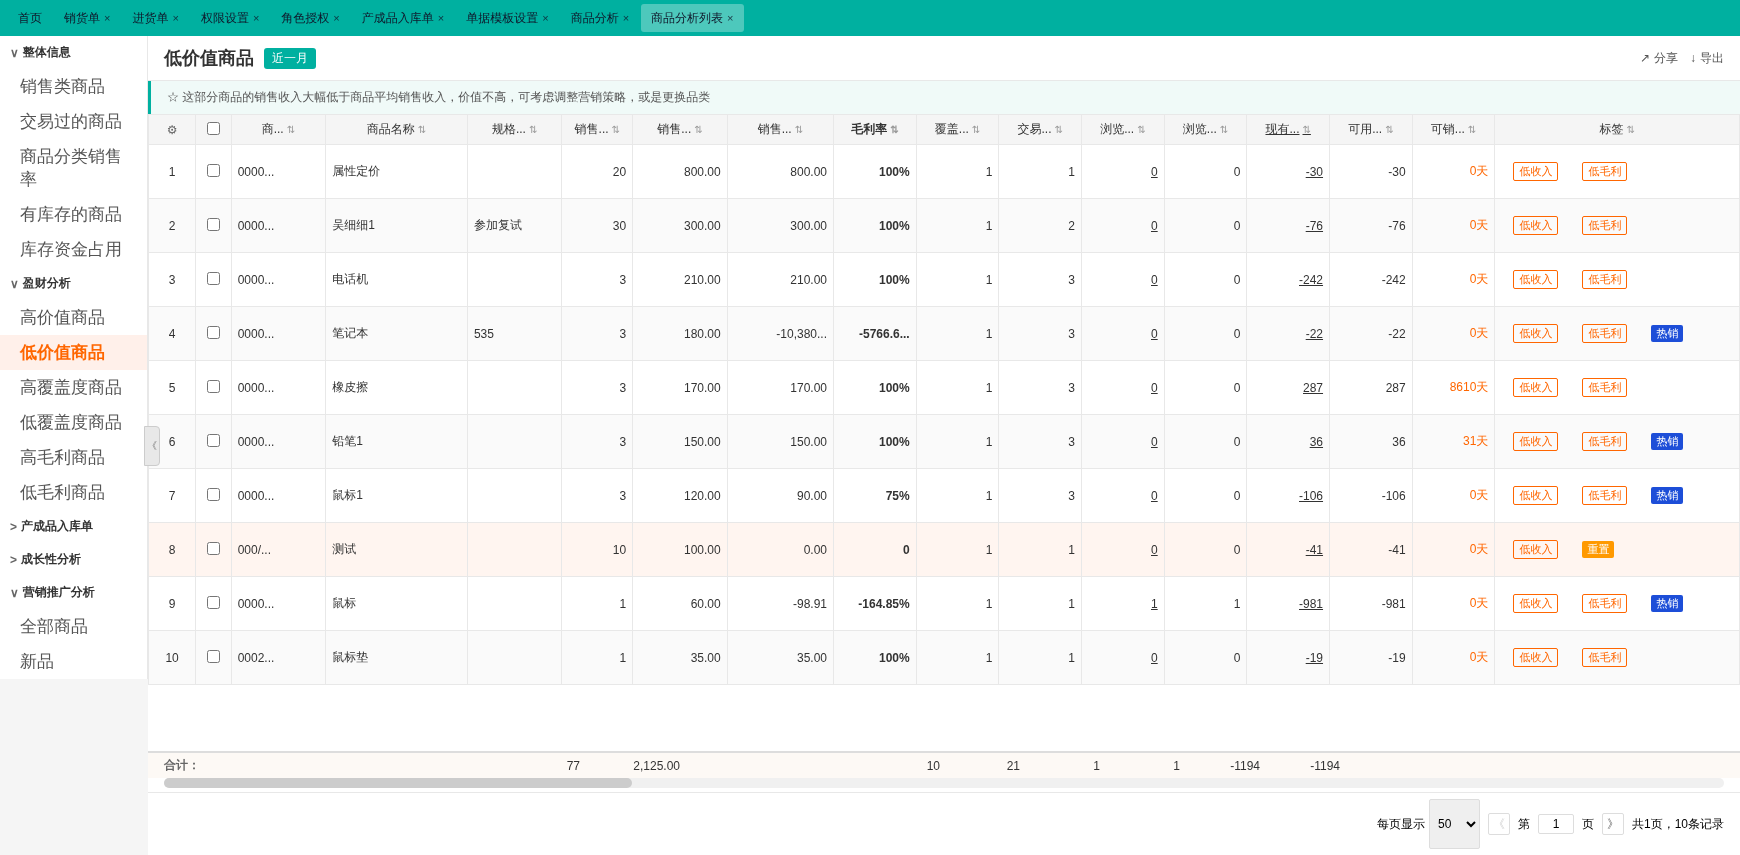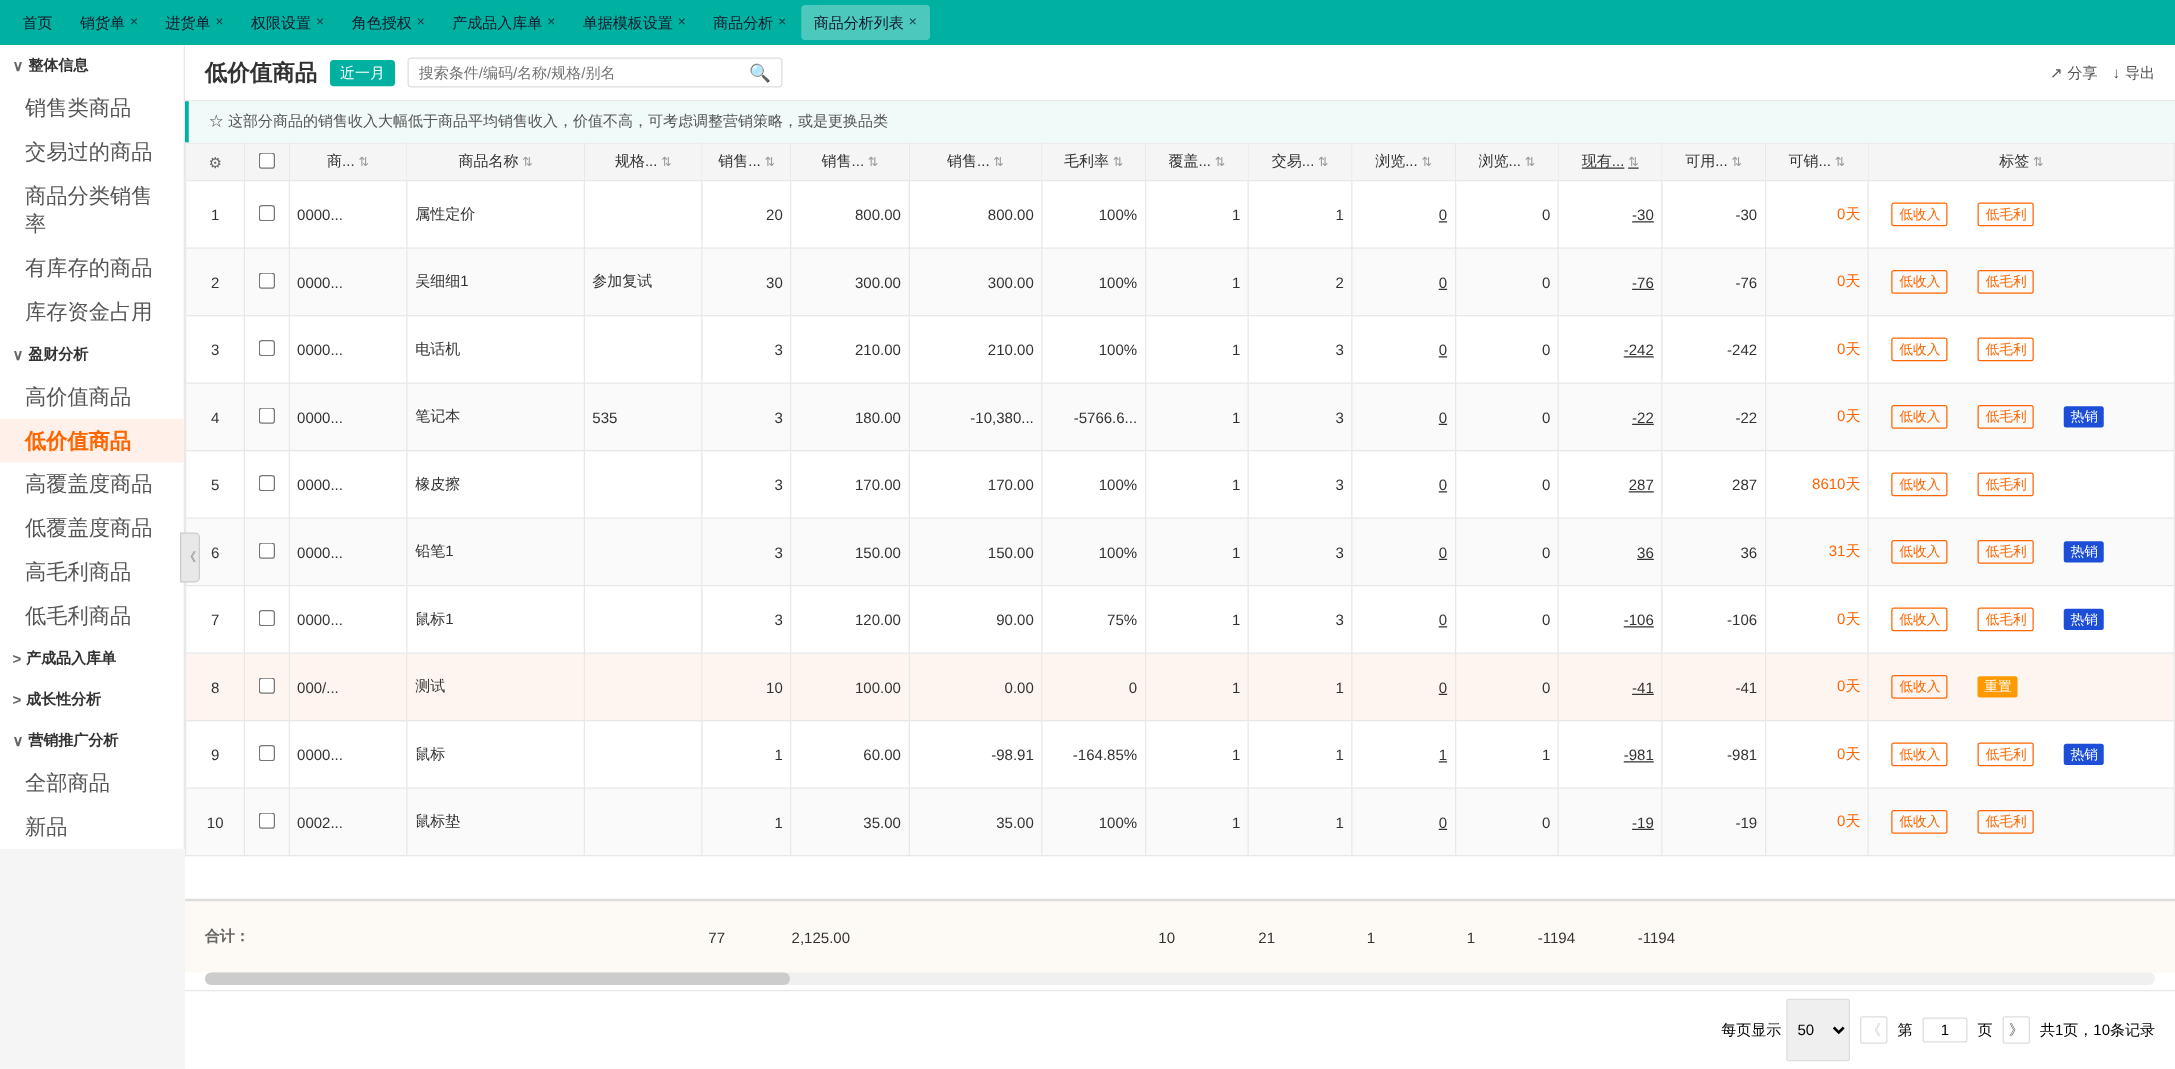--- a/index.html
+++ b/index.html
@@ -171,21 +171,21 @@
     .tag-hot { color: white; background: #1d4ed8; }
     .tag-orange { color: white; background: #ff9900; }
     .day-text { color: #ff6600; }
 
     .underline-link { text-decoration: underline; color: #333; cursor: pointer; }
 
     
     .table-footer {
       border-top: 2px solid #ddd;
       background: #fdf9f5;
-      padding: 20px 16px;
+      padding: 4px 16px;
       display: flex;
       align-items: center;
       gap: 20px;
     }
     .footer-label { color: #666; font-weight: bold; }
     .footer-val { color: #333; }
 
     
     .pagination-bar {
       display: flex;
@@ -267,21 +267,21 @@
     input[type=checkbox] { cursor: pointer; }
 
     .col-num { text-align: center; width: 40px; }
     .col-checkbox { width: 30px; text-align: center; }
     .col-code { width: 80px; }
     .col-name { width: 120px; }
     .col-spec { width: 80px; }
     .col-qty { width: 60px; text-align: right; }
     .col-price { width: 80px; text-align: right; }
     .col-amount { width: 90px; text-align: right; }
-    .col-rate { width: 70px; text-align: right; }
+    .col-rate { width: 70px; text-align: right; font-weight: bold; }
     .col-cover { width: 70px; text-align: right; }
     .col-trade { width: 70px; text-align: right; }
     .col-view1 { width: 70px; text-align: right; }
     .col-view2 { width: 70px; text-align: right; }
     .col-stock1 { width: 70px; text-align: right; text-decoration: underline; }
     .col-stock2 { width: 70px; text-align: right; }
     .col-sell { width: 70px; text-align: right; }
     .col-tags { width: 160px; }
 
     .settings-icon { cursor: pointer; color: #666; }
@@ -371,24 +371,20 @@
       <div class="sidebar-item">新品</div>
     </div>
     <div class="collapse-btn">《</div>
   </div>
 
   <div class="content-area">
 
     <div class="page-header">
       <span class="page-title">低价值商品</span>
       <button class="tag-btn">近一月</button>
-      <div class="search-box">
-        <input type="text" placeholder="搜索条件/编码/名称/规格/别名" style="">
-        <span class="search-icon">🔍</span>
-      </div>
       <div class="header-right">
         <div class="header-btn">
           <span>↗</span>
           <span>分享</span>
         </div>
         <div class="header-btn">
           <span>↓</span>
           <span>导出</span>
         </div>
       </div>

